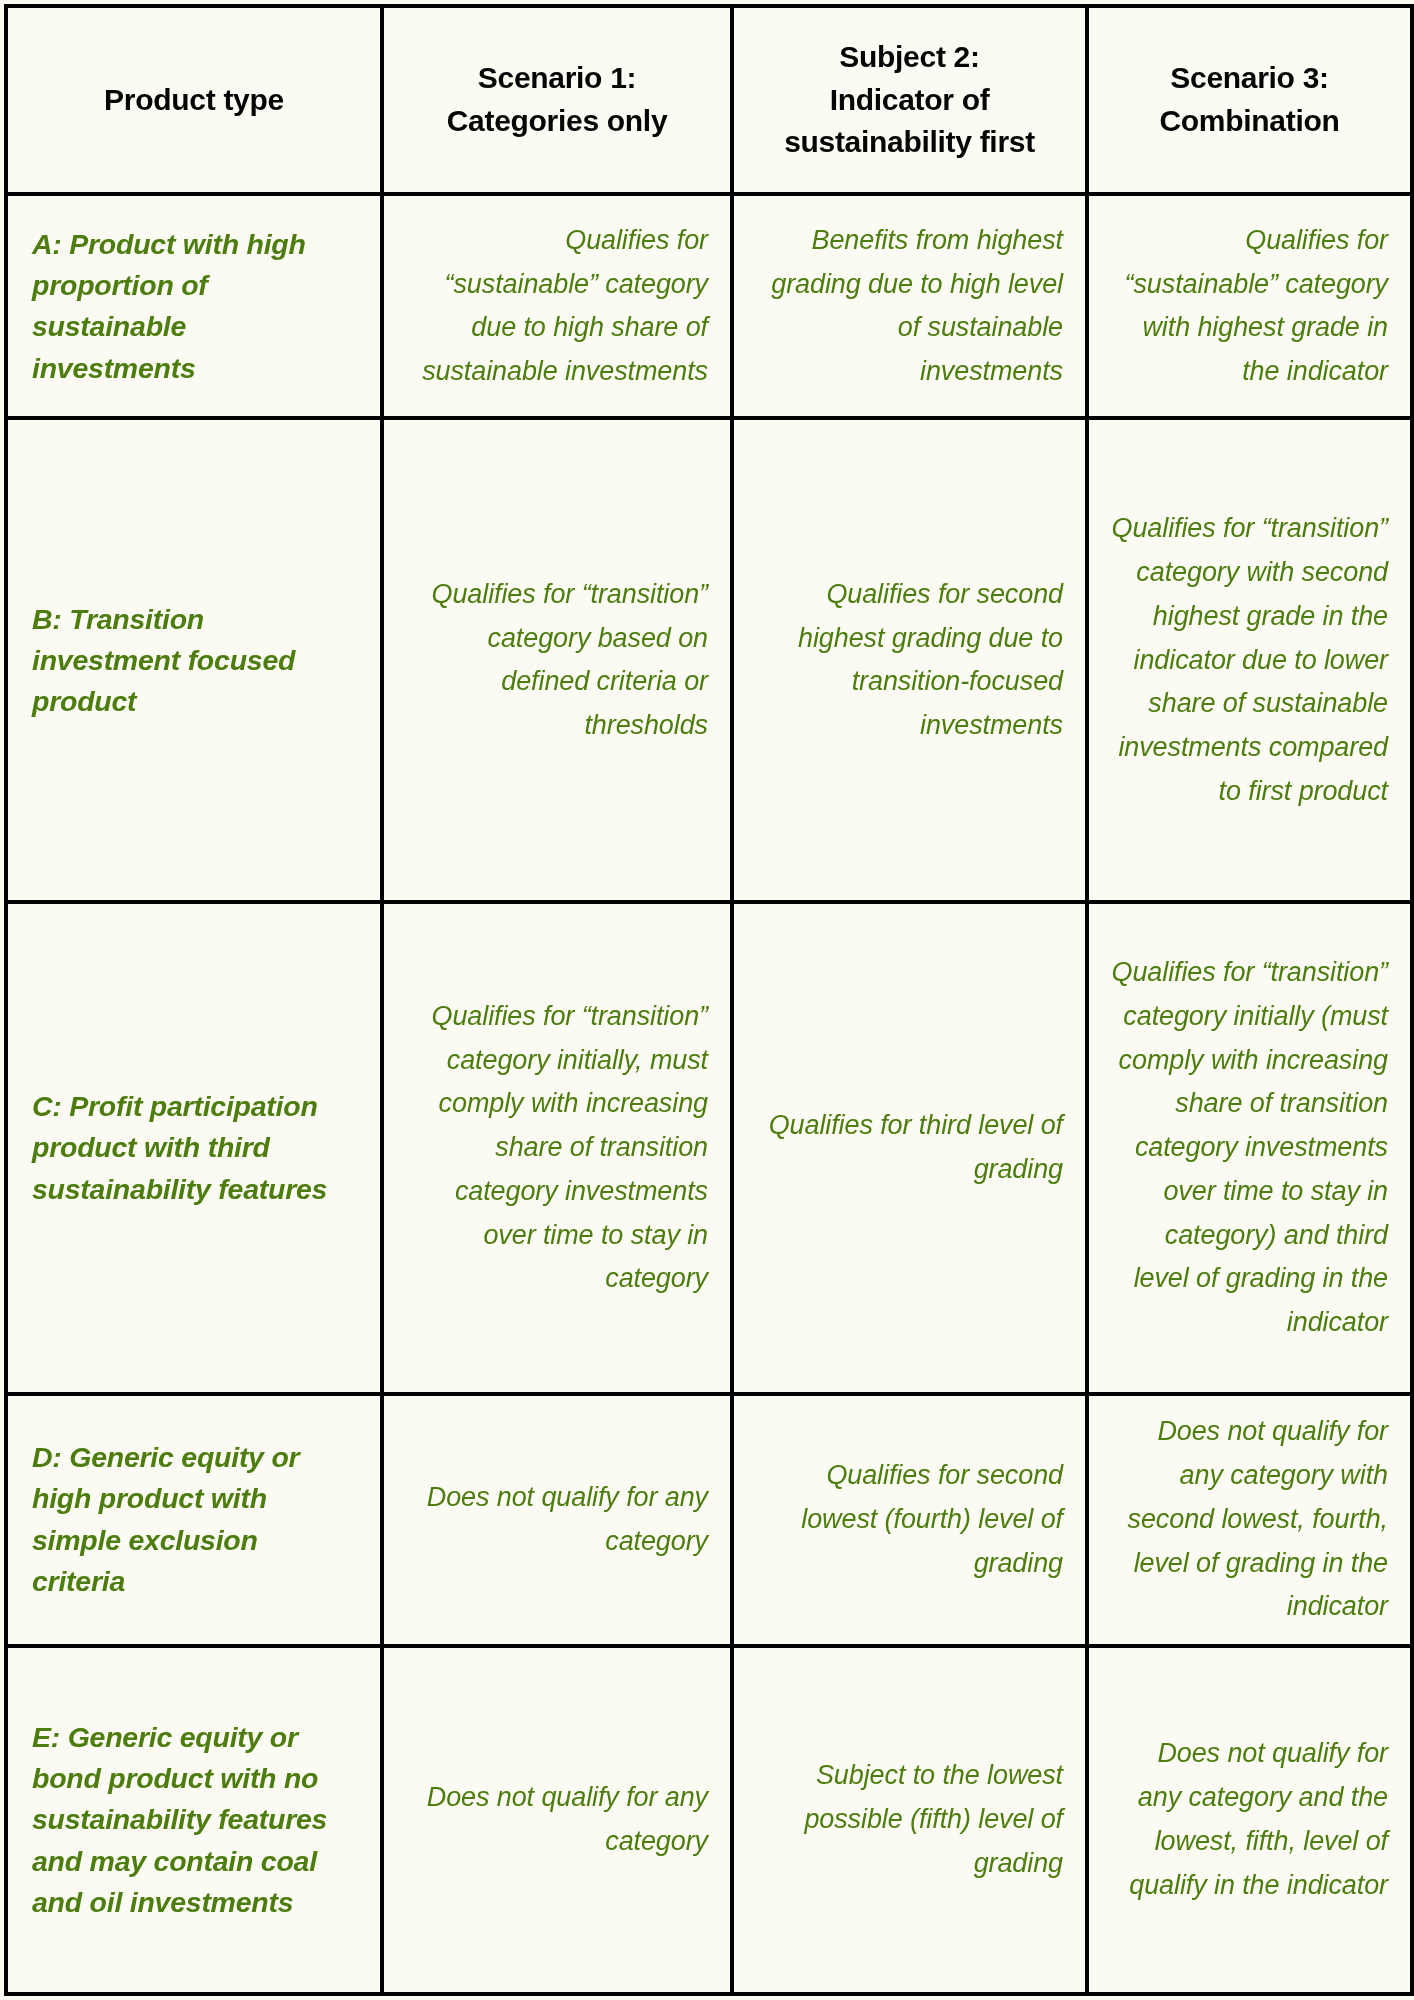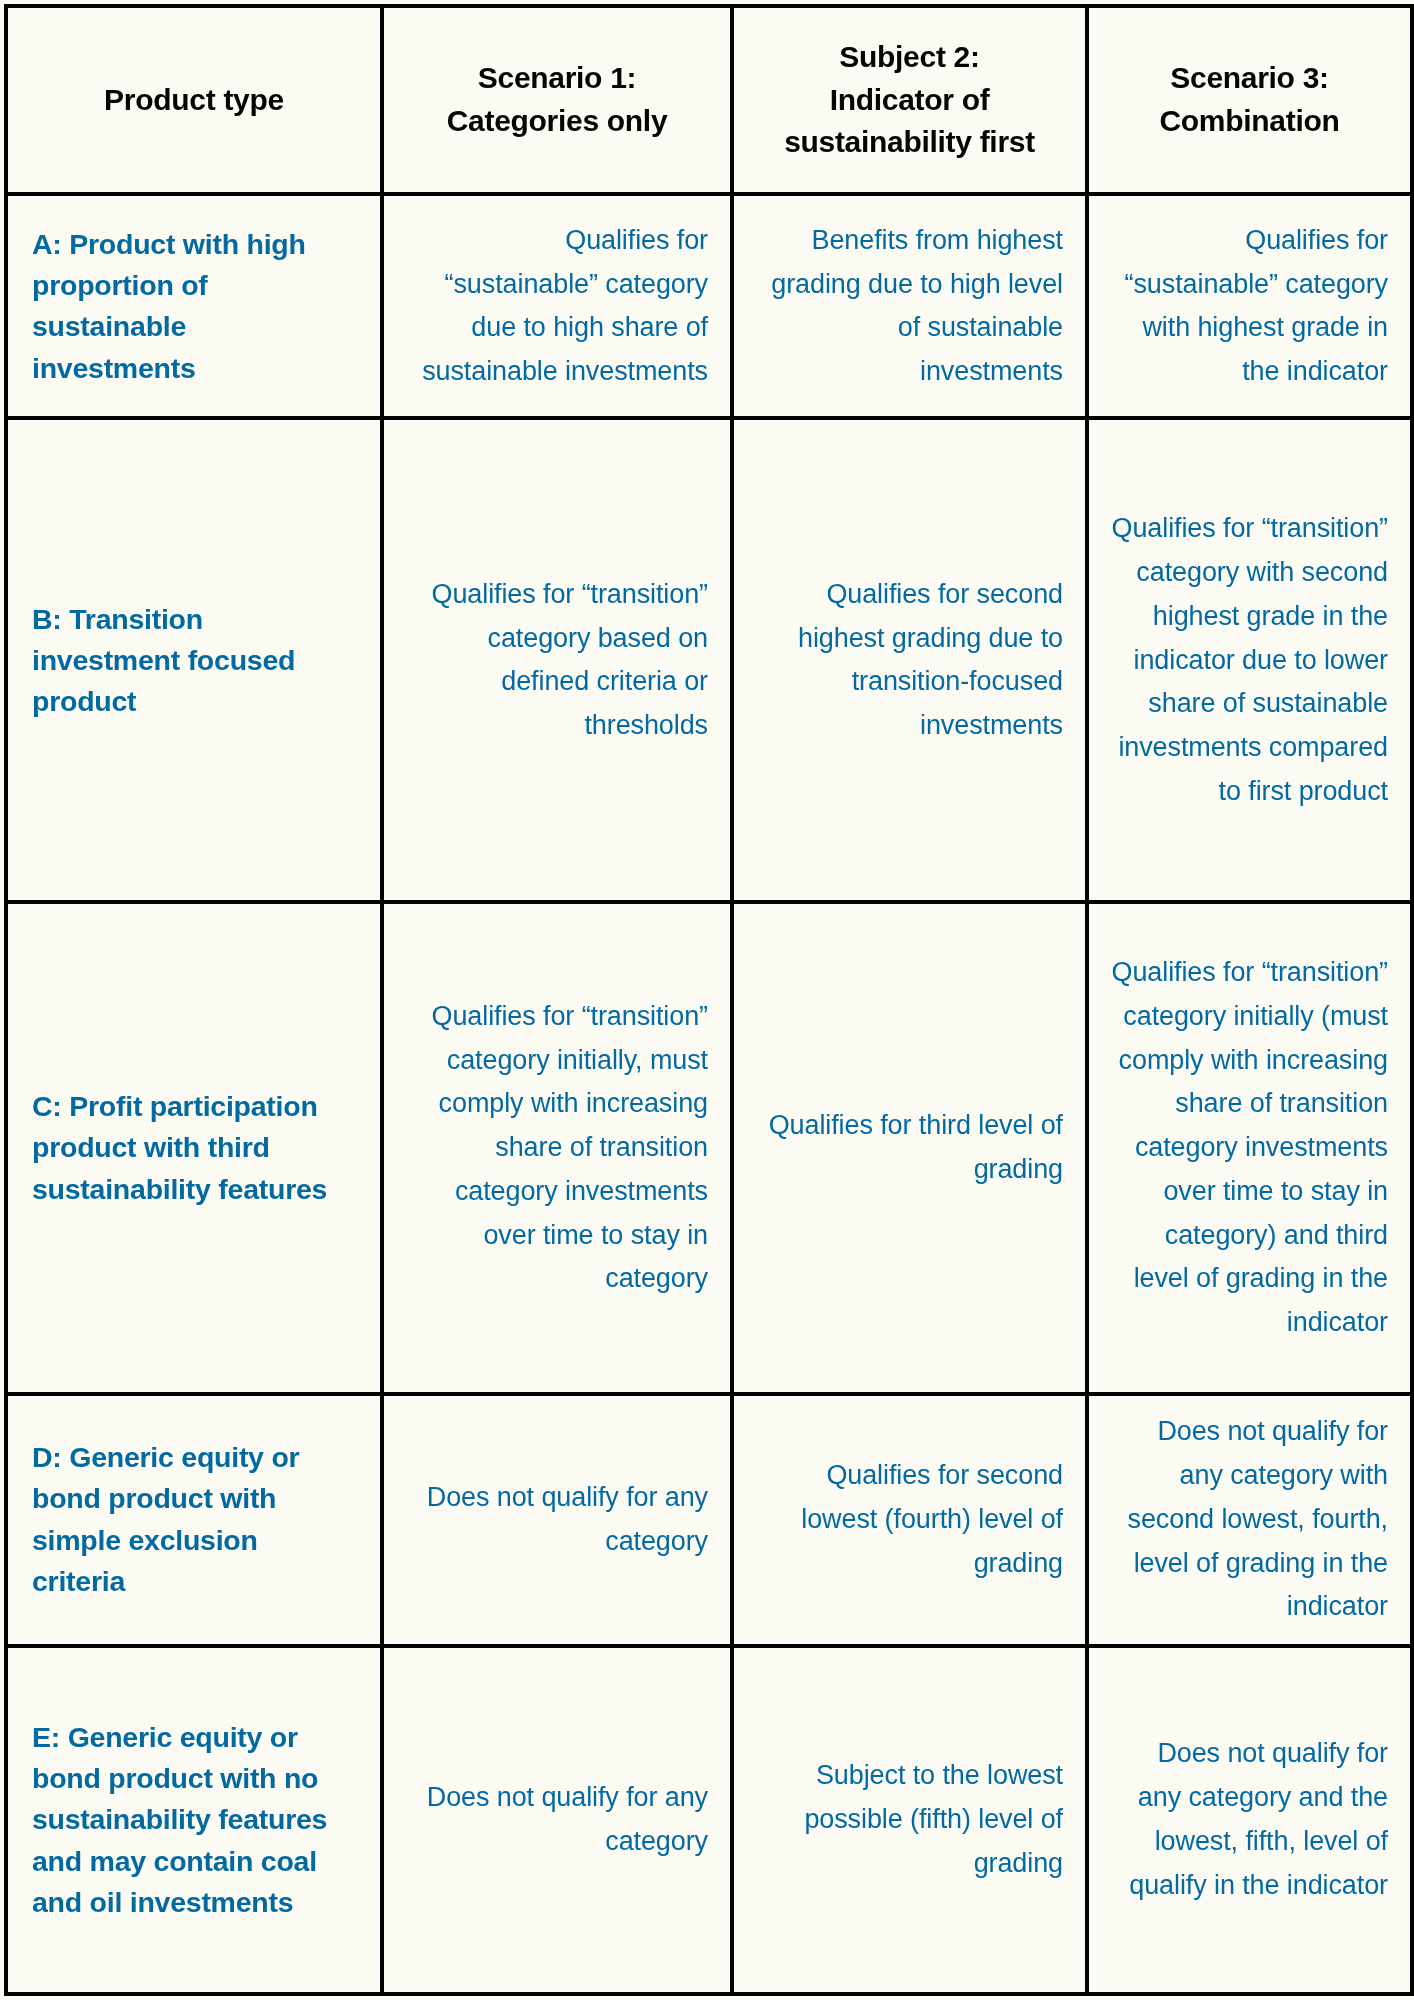--- a/index.html
+++ b/index.html
@@ -54,22 +54,23 @@
     color: #050505;
     padding: 14px 16px;
     height: 188px;
   }
   thead th .hline { display: block; }
 
   
   tbody td {
     font-size: 27px;
     line-height: 1.62;
-    color: #0369a1;
+    color: #4d7c0f;
     letter-spacing: -0.1px;
+    font-style: italic;
   }
 
   td.rowhead {
     font-weight: bold;
     text-align: left;
     padding: 10px 24px 10px 24px;
     font-size: 28.5px;
     line-height: 1.45;
     letter-spacing: -0.25px;
   }
@@ -137,21 +138,21 @@
       </tr>
 
       <tr class="row-c">
         <td class="rowhead">C: Profit participation product with third sustainability features</td>
         <td class="cell">Qualifies for “transition” category initially, must comply with increasing share of transition category investments over time to stay in category</td>
         <td class="cell">Qualifies for third level of grading</td>
         <td class="cell">Qualifies for “transition” category initially (must comply with increasing share of transition category investments over time to stay in category) and third level of grading in the indicator</td>
       </tr>
 
       <tr class="row-d">
-        <td class="rowhead">D: Generic equity or bond product with simple exclusion criteria</td>
+        <td class="rowhead">D: Generic equity or high product with simple exclusion criteria</td>
         <td class="cell">Does not qualify for any category</td>
         <td class="cell">Qualifies for second lowest (fourth) level of grading</td>
         <td class="cell">Does not qualify for any category with second lowest, fourth, level of grading in the indicator</td>
       </tr>
 
       <tr class="row-e">
         <td class="rowhead">E: Generic equity or bond product with no sustainability features and may contain coal and oil investments</td>
         <td class="cell">Does not qualify for any category</td>
         <td class="cell">Subject to the lowest possible (fifth) level of grading</td>
         <td class="cell">Does not qualify for any category and the lowest, fifth, level of qualify in the indicator</td>

